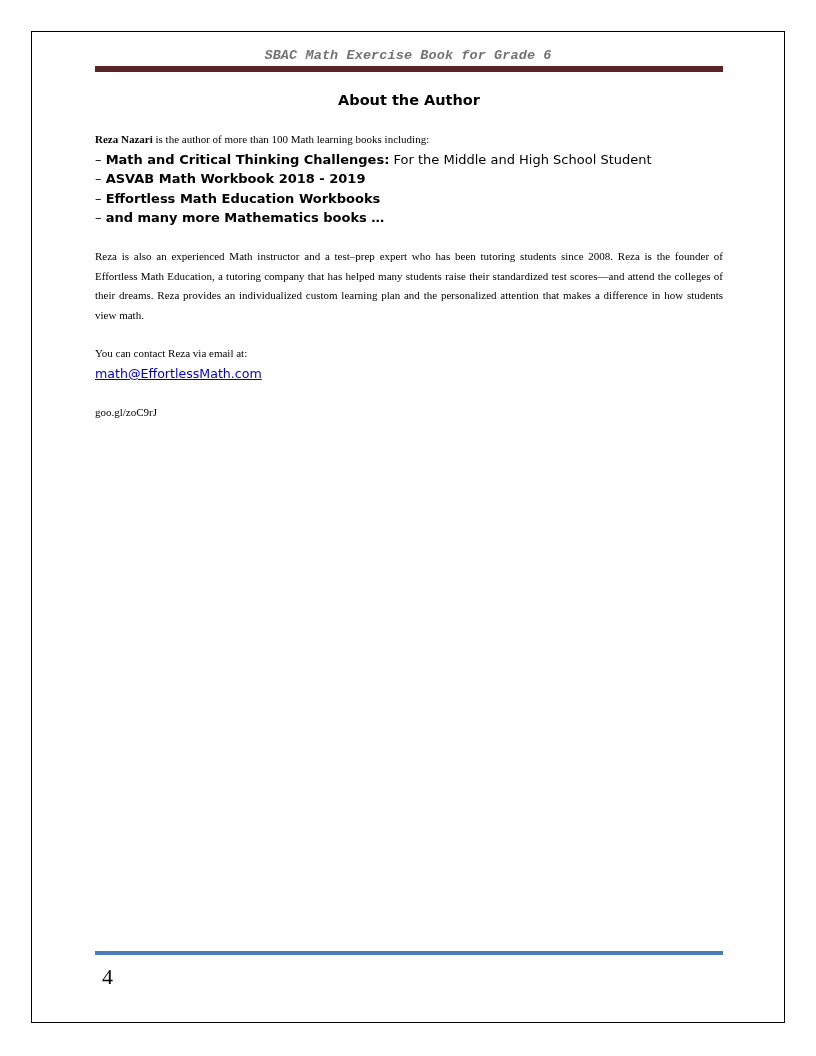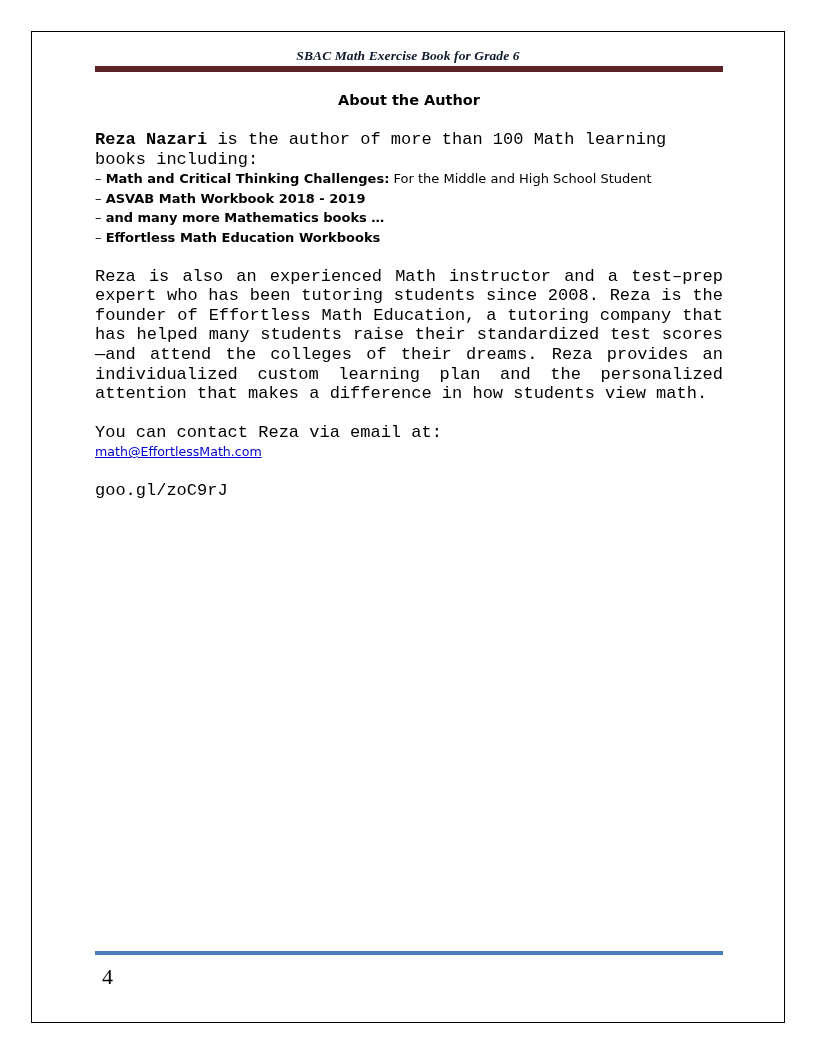--- a/index.html
+++ b/index.html
@@ -28,26 +28,26 @@
 
   
   .header-zone {
     position: absolute;
     left: 0;
     top: 0;
     width: 100%;
   }
   .header-title {
     text-align: center;
-    font-family: Liberation Serif, serif;
+    font-family: Liberation Mono, monospace;
     font-weight: bold;
     font-style: italic;
     font-size: 13.5px;
     letter-spacing: 0.1px;
-    color: #0f172a;
+    color: #737373;
     padding-top: 16px;
     white-space: nowrap;
   }
   .header-rule {
     position: absolute;
     left: 63px;
     top: 34px;
     width: 628px;
     height: 6px;
     background: #5C2327;
@@ -64,22 +64,22 @@
   .section-heading {
     text-align: center;
     font-family: "DejaVu Sans", sans-serif;
     font-weight: bold;
     font-size: 14.5px;
     color: #000000;
     margin: 0 0 22px 0;
   }
 
   .para {
-    font-family: Liberation Mono, monospace;
-    font-size: 17px;
+    font-family: Liberation Serif, serif;
+    font-size: 11px;
     line-height: 19.6px;
     color: #000000;
     margin: 0;
   }
   .para.justify {
     text-align: justify;
     text-justify: inter-word;
   }
   .bold { font-weight: bold; }
 
@@ -135,23 +135,23 @@
 
     <div class="section-heading">About the Author</div>
 
     <p class="para"><span class="bold">Reza Nazari</span><span> is the author of more than 100 Math learning books including:</span></p>
 
     <div class="list-line"><span>– </span><span class="bold">Math and Critical Thinking Challenges:</span><span> For the Middle and High School Student</span></div>
 
 
     <div class="list-line"><span>– </span><span class="bold">ASVAB Math Workbook 2018 - 2019</span><span></span></div>
 
+    <div class="list-line"><span>– </span><span class="bold">Effortless Math Education Workbooks</span><span></span></div>
+
     <div class="list-line"><span>– </span><span class="bold">and many more Mathematics books …</span><span></span></div>
-
-    <div class="list-line"><span>– </span><span class="bold">Effortless Math Education Workbooks</span><span></span></div>
 
     <div class="gap-md"></div>
 
     <p class="para justify">Reza is also an experienced Math instructor and a test–prep expert who has been tutoring students since 2008. Reza is the founder of Effortless Math Education, a tutoring company that has helped many students raise their standardized test scores—and attend the colleges of their dreams. Reza provides an individualized custom learning plan and the personalized attention that makes a difference in how students view math.</p>
 
     <div class="gap-md"></div>
 
     <p class="para">You can contact Reza via email at:</p>
     <a class="link">math@EffortlessMath.com</a>
 

